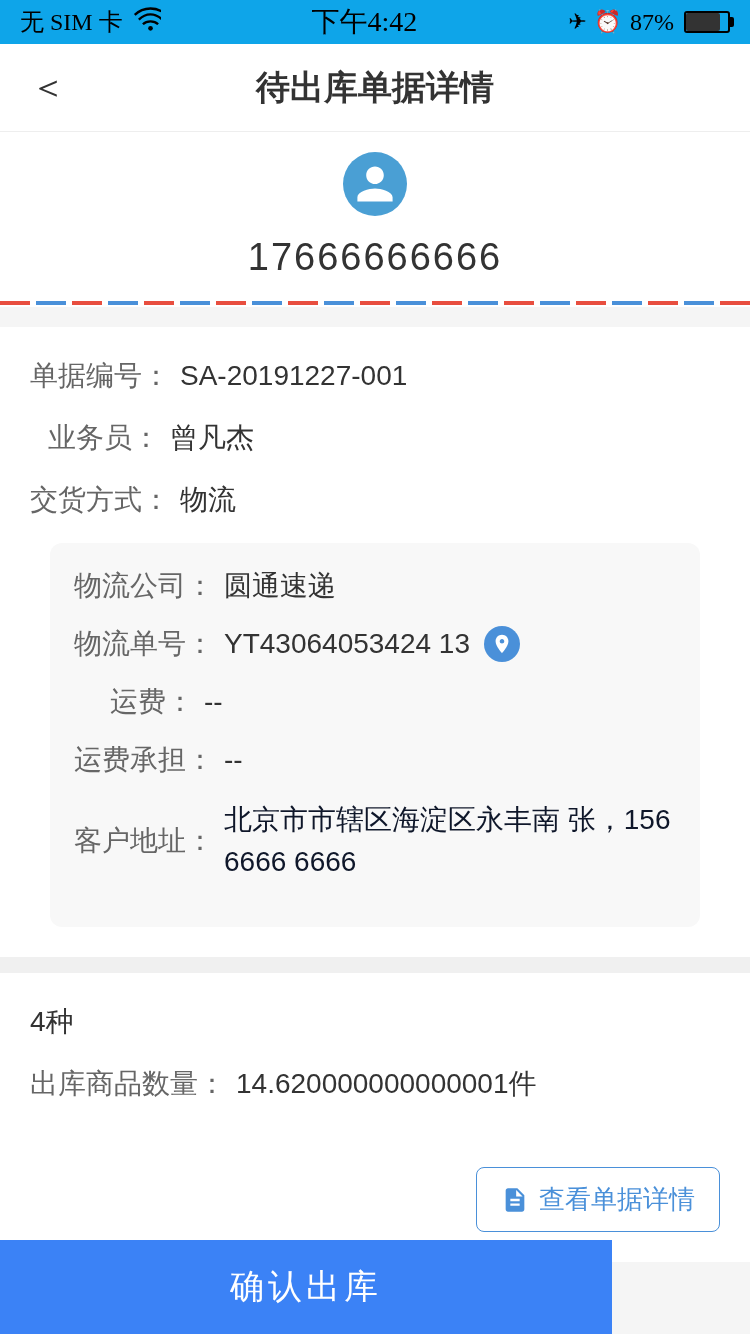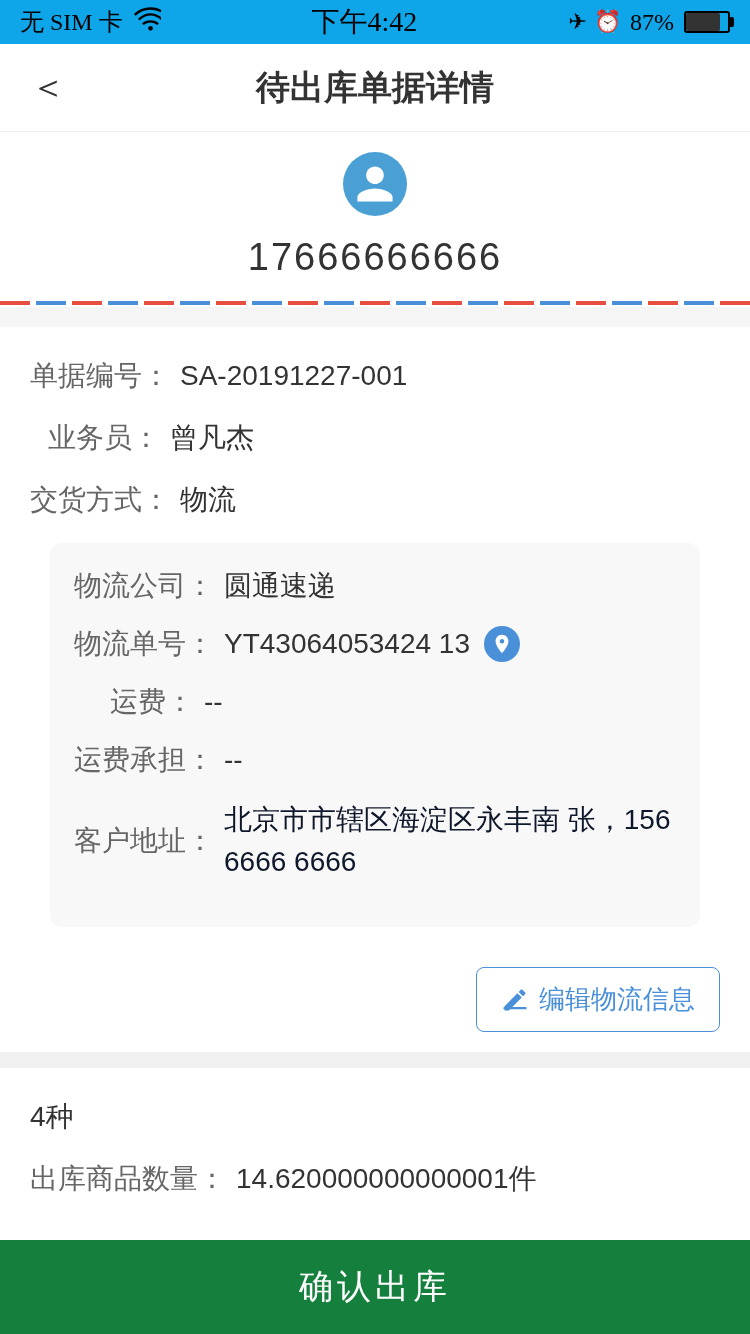--- a/index.html
+++ b/index.html
@@ -221,22 +221,22 @@
       flex: 1;
       background: #f5f5f5;
       min-height: 150px;
     }
 
     
     .confirm-btn-container {
       position: fixed;
       bottom: 0;
       left: 0;
-      width: 750px;
-      background: #15803d;
+      width: 612px;
+      background: #3b82f6;
       padding: 24px 0;
       text-align: center;
     }
     .confirm-btn {
       font-size: 34px;
       color: #fff;
       font-weight: 500;
       letter-spacing: 4px;
       cursor: pointer;
     }
@@ -332,29 +332,20 @@
         <span class="info-label">运费承担：</span>
         <span class="info-value">--</span>
       </div>
       <div class="info-row">
         <span class="info-label">客户地址：</span>
         <span class="info-value address-value">北京市市辖区海淀区永丰南  张，156 6666 6666</span>
       </div>
     </div>
   </div>
 
-  <div class="edit-btn-row">
-    <button class="edit-btn">
-      <svg viewBox="0 0 24 24">
-        <path d="M3 17.25V21h3.75L17.81 9.94l-3.75-3.75L3 17.25zM20.71 7.04c.39-.39.39-1.02 0-1.41l-2.34-2.34c-.39-.39-1.02-.39-1.41 0l-1.83 1.83 3.75 3.75 1.83-1.83z"></path>
-        <rect x="2" y="18" width="20" height="2" rx="1"></rect>
-      </svg>
-      <span>编辑物流信息</span>
-    </button>
-  </div>
 
   <div class="section-divider"></div>
 
   <div class="product-section">
     <div class="info-row">
       <span class="info-value">4种</span>
     </div>
     <div class="info-row">
       <span class="info-label" style="min-width:180px;">出库商品数量：</span>
       <span class="info-value">14.620000000000001件</span>

